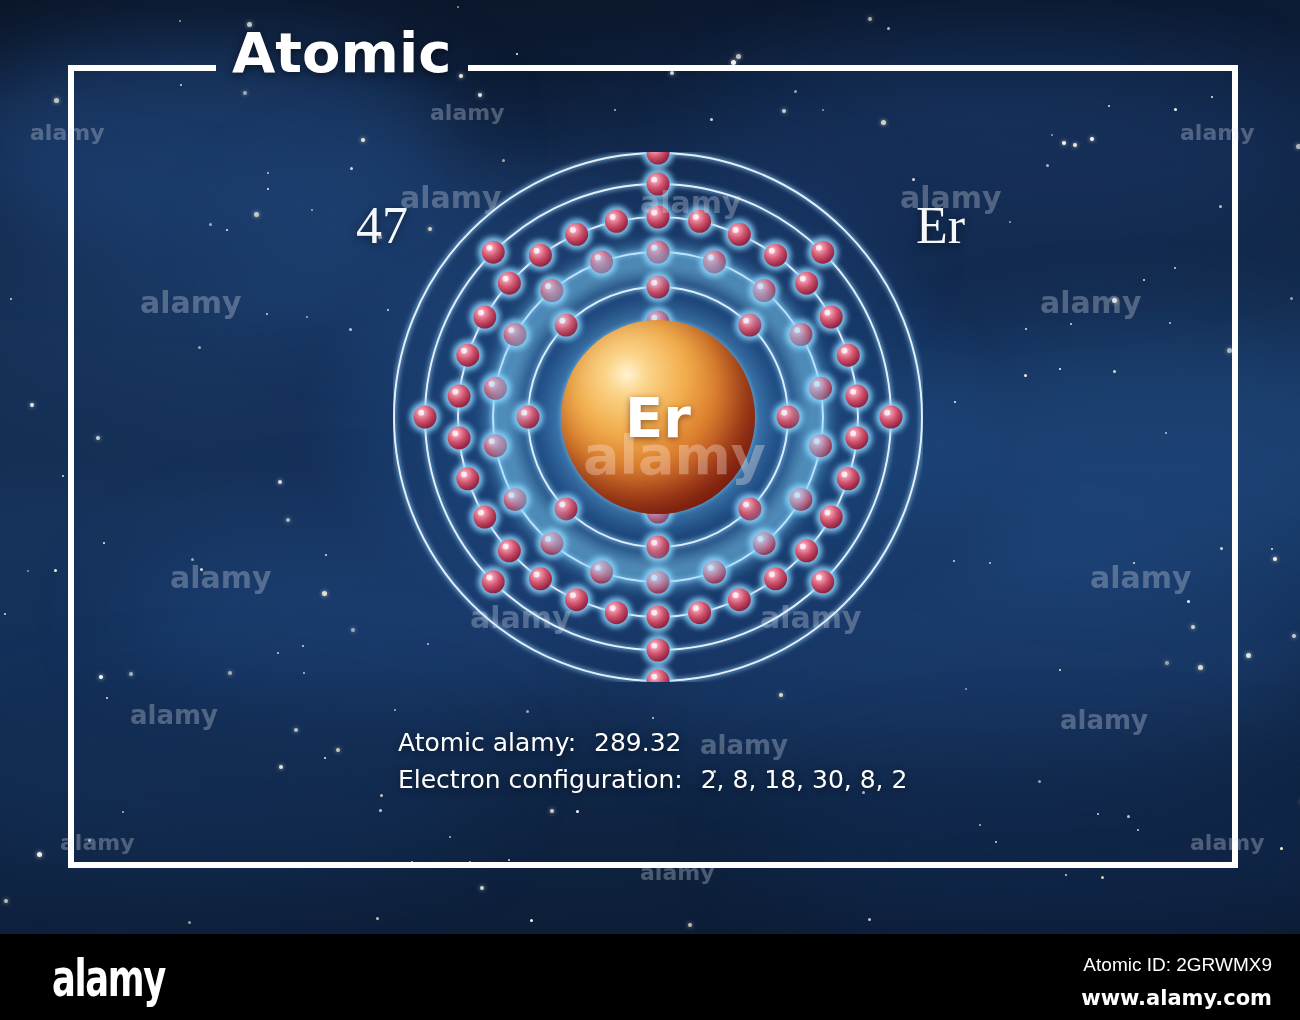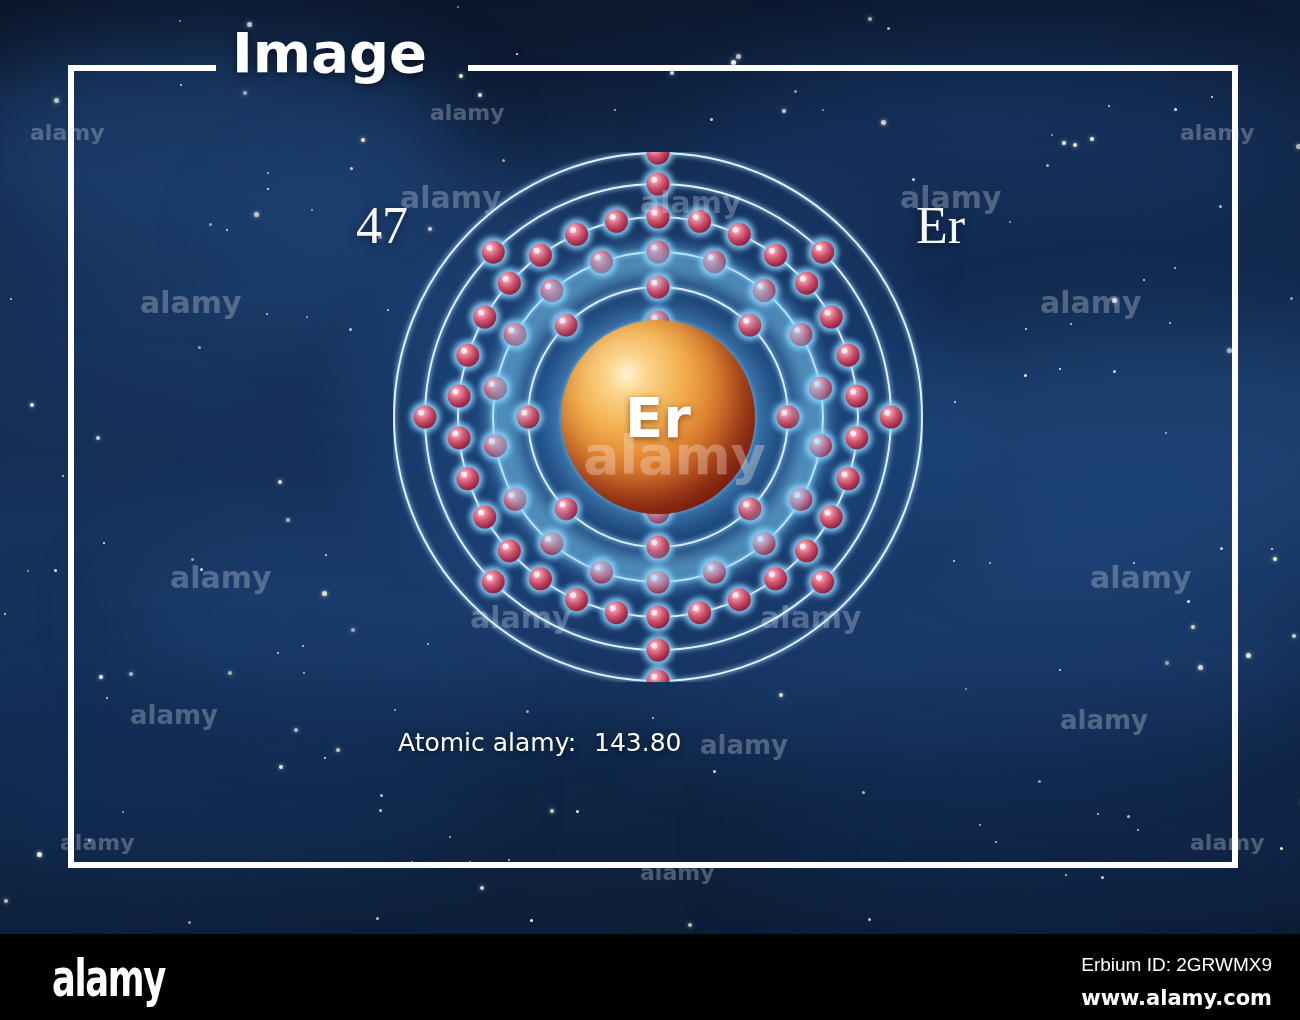--- a/index.html
+++ b/index.html
@@ -252,21 +252,21 @@
       </div>
 
     <div id="frame">
       <div class="bar left"></div>
       <div class="bar right"></div>
       <div class="bar bottom"></div>
       <div class="bar top-l"></div>
       <div class="bar top-r"></div>
     </div>
 
-    <div id="title">Image</div>
+    <div id="title">Atomic</div>
 
     <div class="side-label" id="atomic-number">47</div>
     <div class="side-label" id="element-symbol">Er</div>
 
     <div id="atom">
       <svg id="orbits" width="530" height="530" viewBox="0 0 530 530">
           <defs>
     <radialGradient id="eg" cx="36%" cy="30%" r="72%">
       <stop offset="0%" stop-color="#ffd2de"></stop>
       <stop offset="18%" stop-color="#f09cb3"></stop>
@@ -512,21 +512,25 @@
         </svg>
       <div id="halo"></div>
       <div id="nucleus">
         <div id="nucleus-label">Er</div>
       </div>
     </div>
 
     <div id="info">
       <span class="row">
         <span>Atomic alamy:</span>
-        <span class="val">143.80</span>
+        <span class="val">289.32</span>
+      </span>
+      <span class="row">
+        <span>Electron configuration:</span>
+        <span class="val">2, 8, 18, 30, 8, 2</span>
       </span>
     </div>
 
     <div id="watermarks">
         <div class="wm" style="left: 140px; top: 285px; font-size: 30px;">alamy</div>
         <div class="wm" style="left: 400px; top: 180px; font-size: 30px;">alamy</div>
         <div class="wm" style="left: 640px; top: 185px; font-size: 30px;">alamy</div>
         <div class="wm" style="left: 900px; top: 180px; font-size: 30px;">alamy</div>
         <div class="wm" style="left: 1040px; top: 285px; font-size: 30px;">alamy</div>
         <div class="wm" style="left: 170px; top: 560px; font-size: 30px;">alamy</div>
@@ -542,18 +546,18 @@
         <div class="wm" style="left: 1190px; top: 830px; font-size: 22px;">alamy</div>
         <div class="wm" style="left: 60px; top: 830px; font-size: 22px;">alamy</div>
         <div class="wm" style="left: 640px; top: 860px; font-size: 22px;">alamy</div>
         <div class="wm" style="left: 583px; top: 424px; font-size: 54px; color: rgba(255, 235, 225, 0.33);">alamy</div>
       </div>
   </div>
 
   <div id="footer">
     <div id="footer-logo">alamy</div>
     <div id="footer-right">
-      <div id="image-id">Erbium ID: 2GRWMX9</div>
+      <div id="image-id">Atomic ID: 2GRWMX9</div>
       <div id="site">www.alamy.com</div>
     </div>
   </div>
 
 </div>
 
 </body></html>

